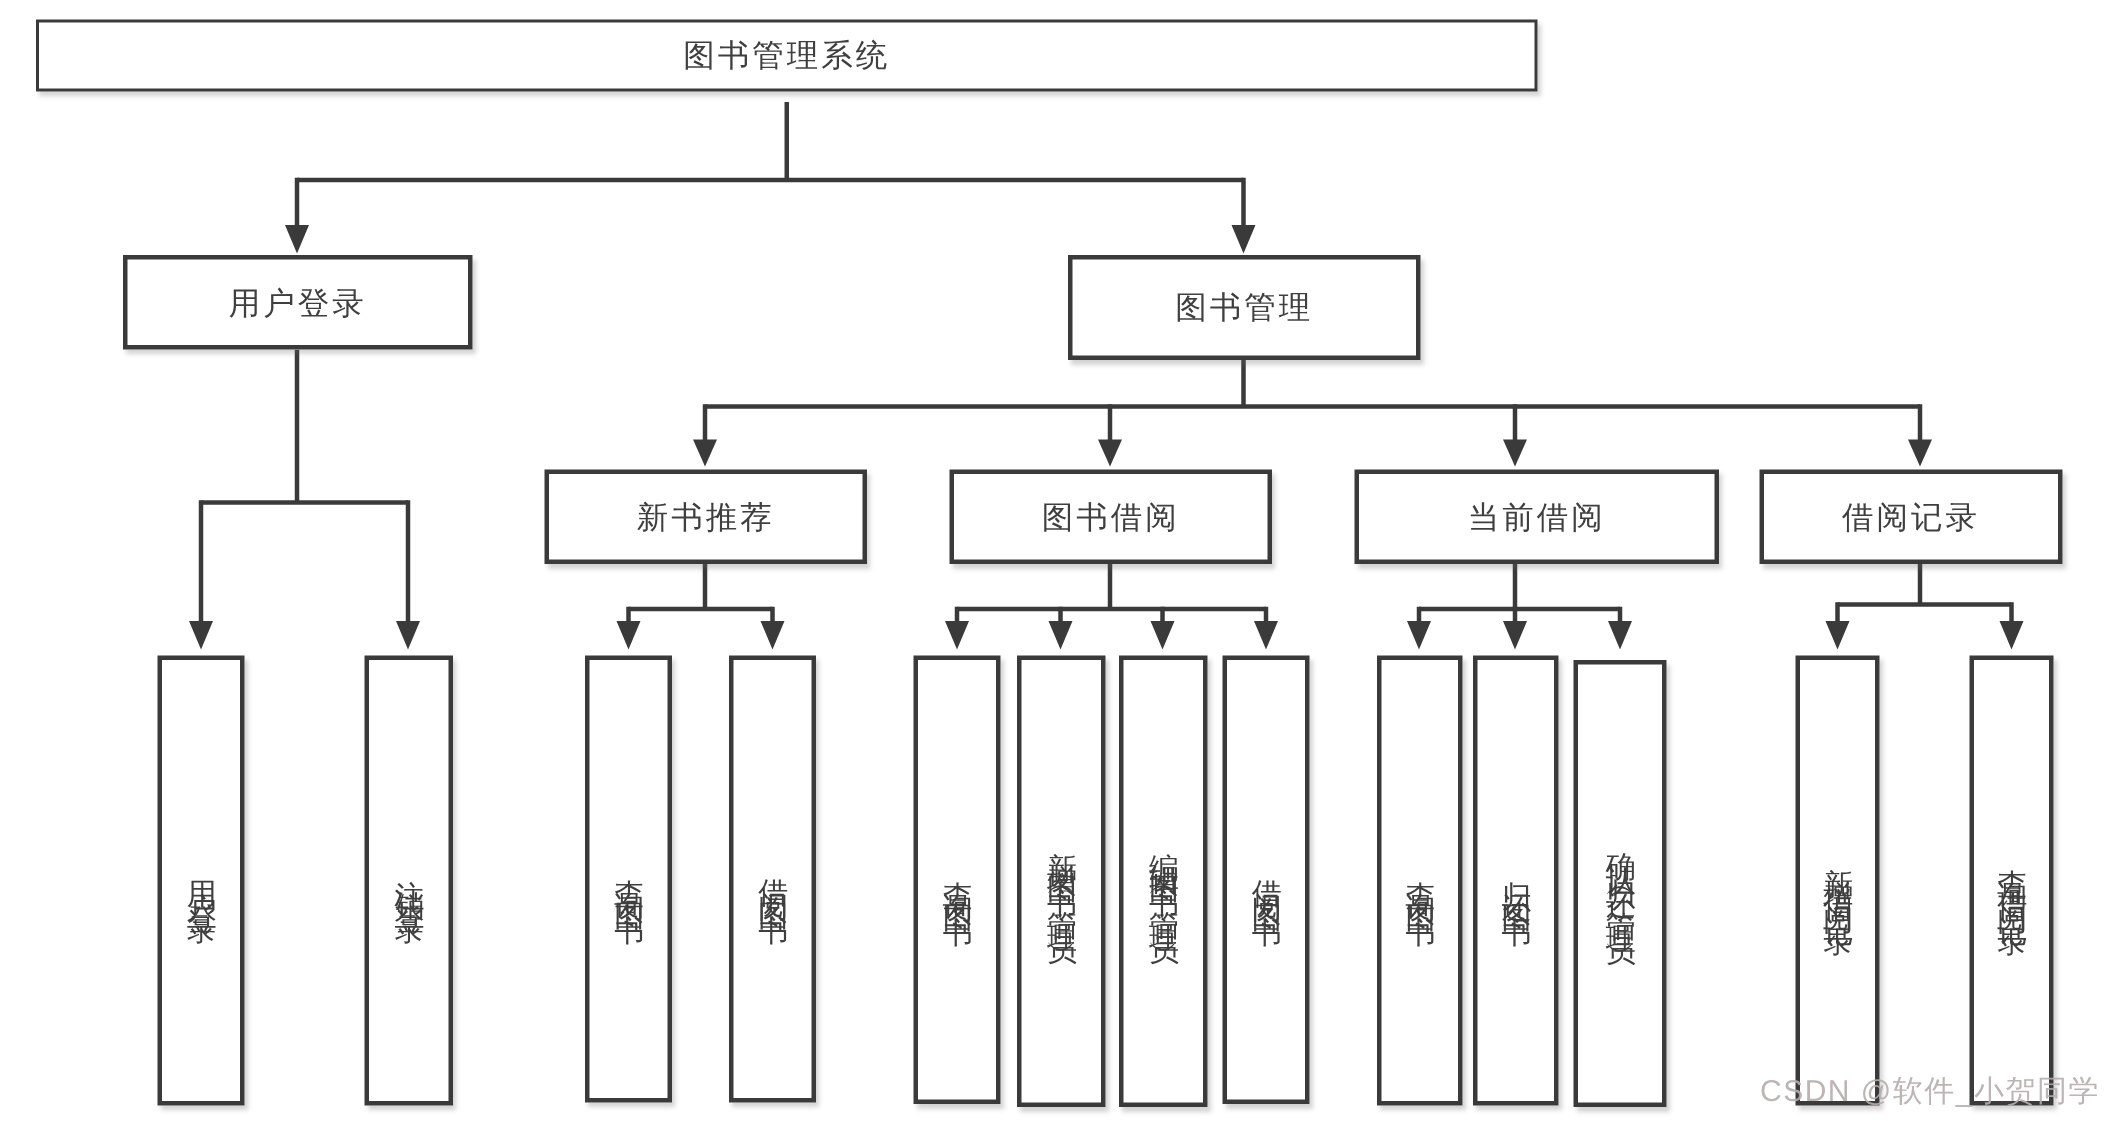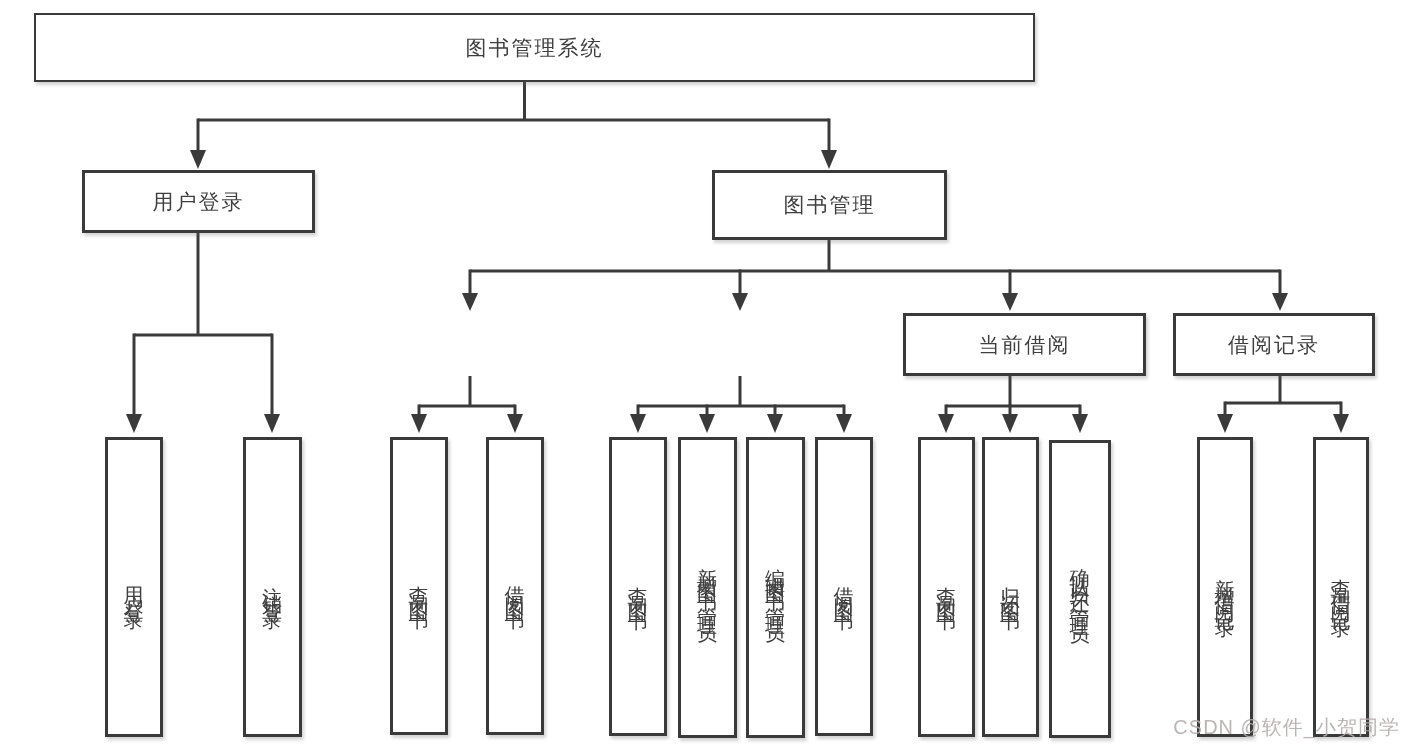--- a/index.html
+++ b/index.html
@@ -119,31 +119,37 @@
       <polygon points="767,414 783,414 775,433"></polygon>
       <polygon points="836,414 852,414 844,433"></polygon>
       <polygon points="938,414 954,414 946,433"></polygon>
       <polygon points="1002,414 1018,414 1010,433"></polygon>
       <polygon points="1072,414 1088,414 1080,433"></polygon>
       <polygon points="1217,414 1233,414 1225,433"></polygon>
       <polygon points="1333,414 1349,414 1341,433"></polygon>
     </g>
   </svg>
 
-  <div class="box hbox root" style="left:34px; top:13px; width:1001px; height:69px;">
+  <div class="box hbox root" style="left:24px; top:13px; width:1001px; height:48px;">
     <span>图书管理系统</span>
   </div>
 
   <div class="box hbox" style="left:82px; top:170px; width:233px; height:63px;">
     <span>用户登录</span>
   </div>
   <div class="box hbox" style="left:712px; top:170px; width:235px; height:70px;">
     <span>图书管理</span>
   </div>
 
+  <div class="box hbox" style="left:363px; top:313px; width:215px; height:63px;">
+    <span>新书推荐</span>
+  </div>
+  <div class="box hbox" style="left:633px; top:313px; width:215px; height:63px;">
+    <span>图书借阅</span>
+  </div>
   <div class="box hbox" style="left:903px; top:313px; width:243px; height:63px;">
     <span>当前借阅</span>
   </div>
   <div class="box hbox" style="left:1173px; top:313px; width:202px; height:63px;">
     <span>借阅记录</span>
   </div>
 
   <div class="box vbox" style="left:105px; top:437px; width:58px; height:300px;">
     <span class="vtext">用户登录</span>
   </div>

